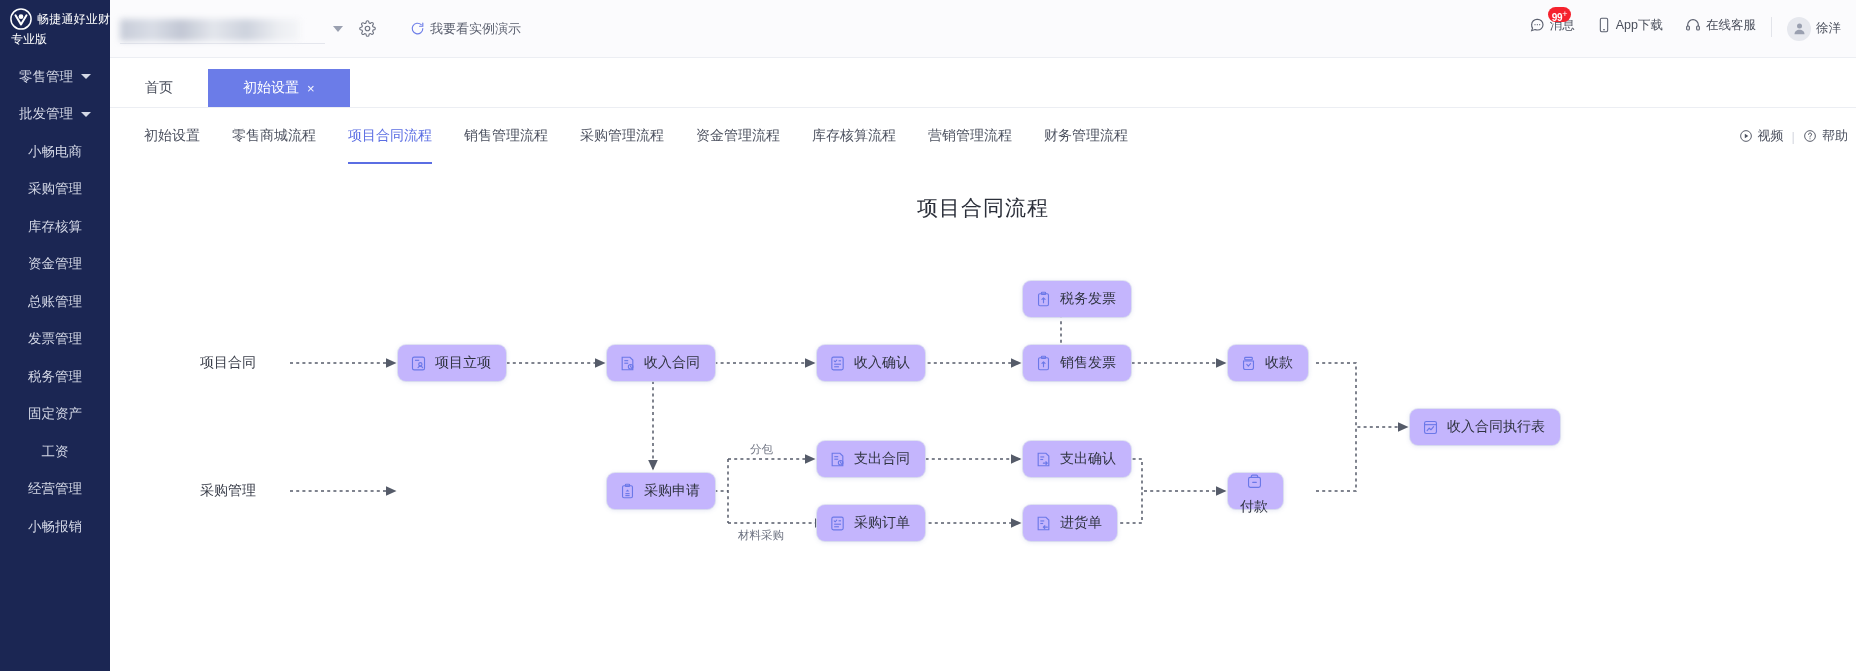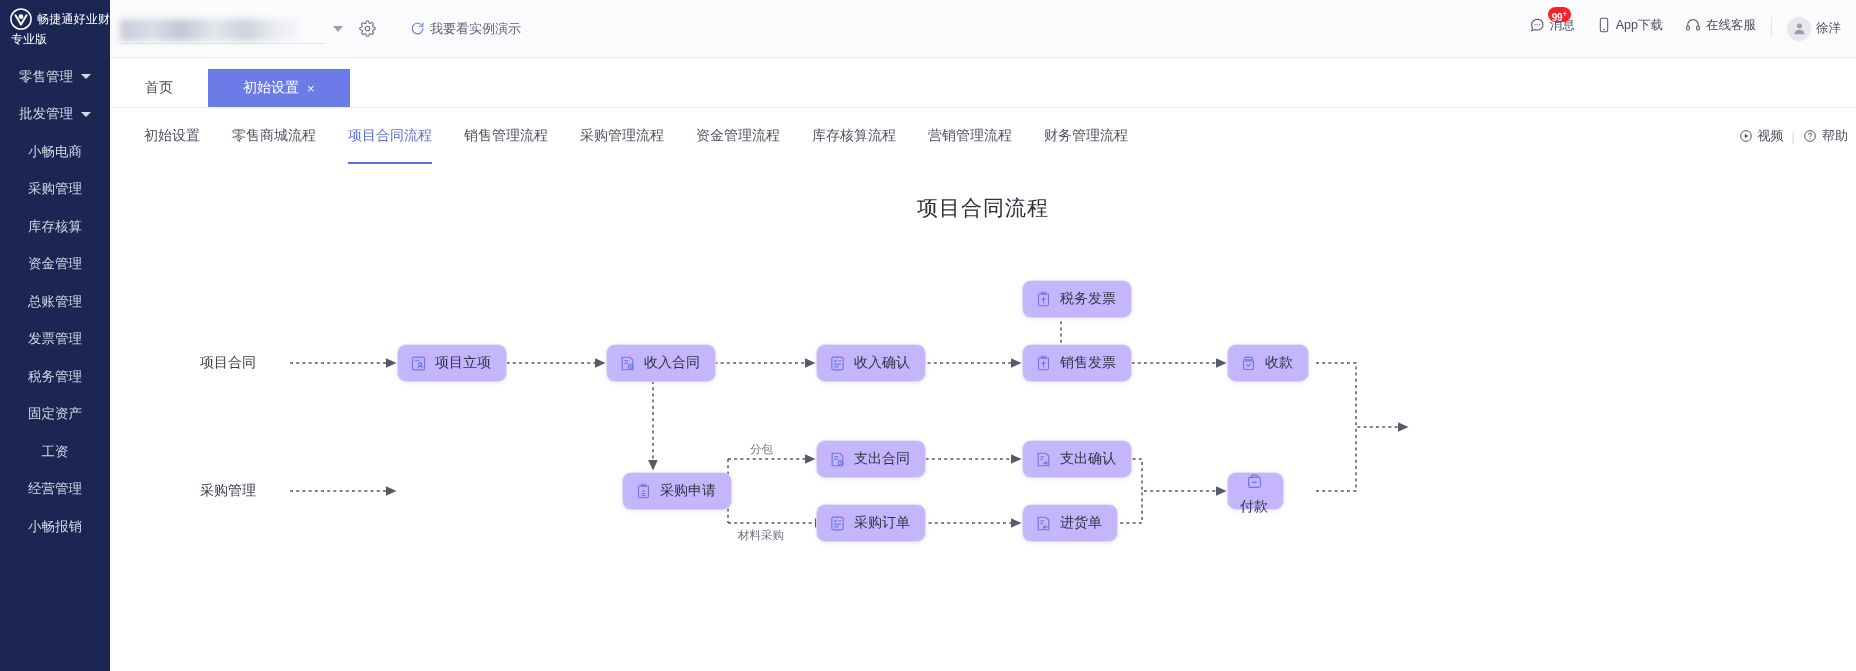--- a/index.html
+++ b/index.html
@@ -450,22 +450,32 @@
     <span class="ico">
       <svg width="17" height="17" viewBox="0 0 24 24" fill="none" stroke="#6b78e8" stroke-width="1.6">
         <path d="M5 8.5h14v9a3 3 0 0 1-3 3H8a3 3 0 0 1-3-3z"></path>
         <rect x="6.6" y="3.4" width="10.8" height="3.4" rx="1.2"></rect>
         <path d="M9.6 13.2l2.2 2.4 3.1-3.4" stroke-linecap="round" stroke-linejoin="round"></path>
       </svg>
     </span>
     <span>收款</span>
   </div>
 
-
-  <div class="node" style="left:513px; top:309px;">
+  <div class="node" style="left:1300px; top:245px;">
+    <span class="ico">
+      <svg width="17" height="17" viewBox="0 0 24 24" fill="none" stroke="#6b78e8" stroke-width="1.6">
+        <rect x="3.6" y="3.6" width="16.8" height="16.8" rx="2.4"></rect>
+        <line x1="3.6" y1="8" x2="20.4" y2="8"></line>
+        <path d="M7.2 16.4l3-3.4 2.4 2.2 3.8-4.4" stroke-linecap="round" stroke-linejoin="round"></path>
+      </svg>
+    </span>
+    <span>收入合同执行表</span>
+  </div>
+
+  <div class="node" style="left:497px; top:309px;">
     <span class="ico">
       <svg width="17" height="17" viewBox="0 0 24 24" fill="none" stroke="#6b78e8" stroke-width="1.6">
         <rect x="5" y="3.8" width="14" height="17" rx="2"></rect>
         <rect x="9" y="1.8" width="6" height="3.2" rx="1"></rect>
         <path d="M12 9.1l2.6 2.9h-5.2z" fill="#6b78e8" stroke="none"></path>
         <line x1="9" y1="15" x2="15" y2="15"></line>
         <line x1="9" y1="17.8" x2="15" y2="17.8"></line>
       </svg>
     </span>
     <span>采购申请</span>

